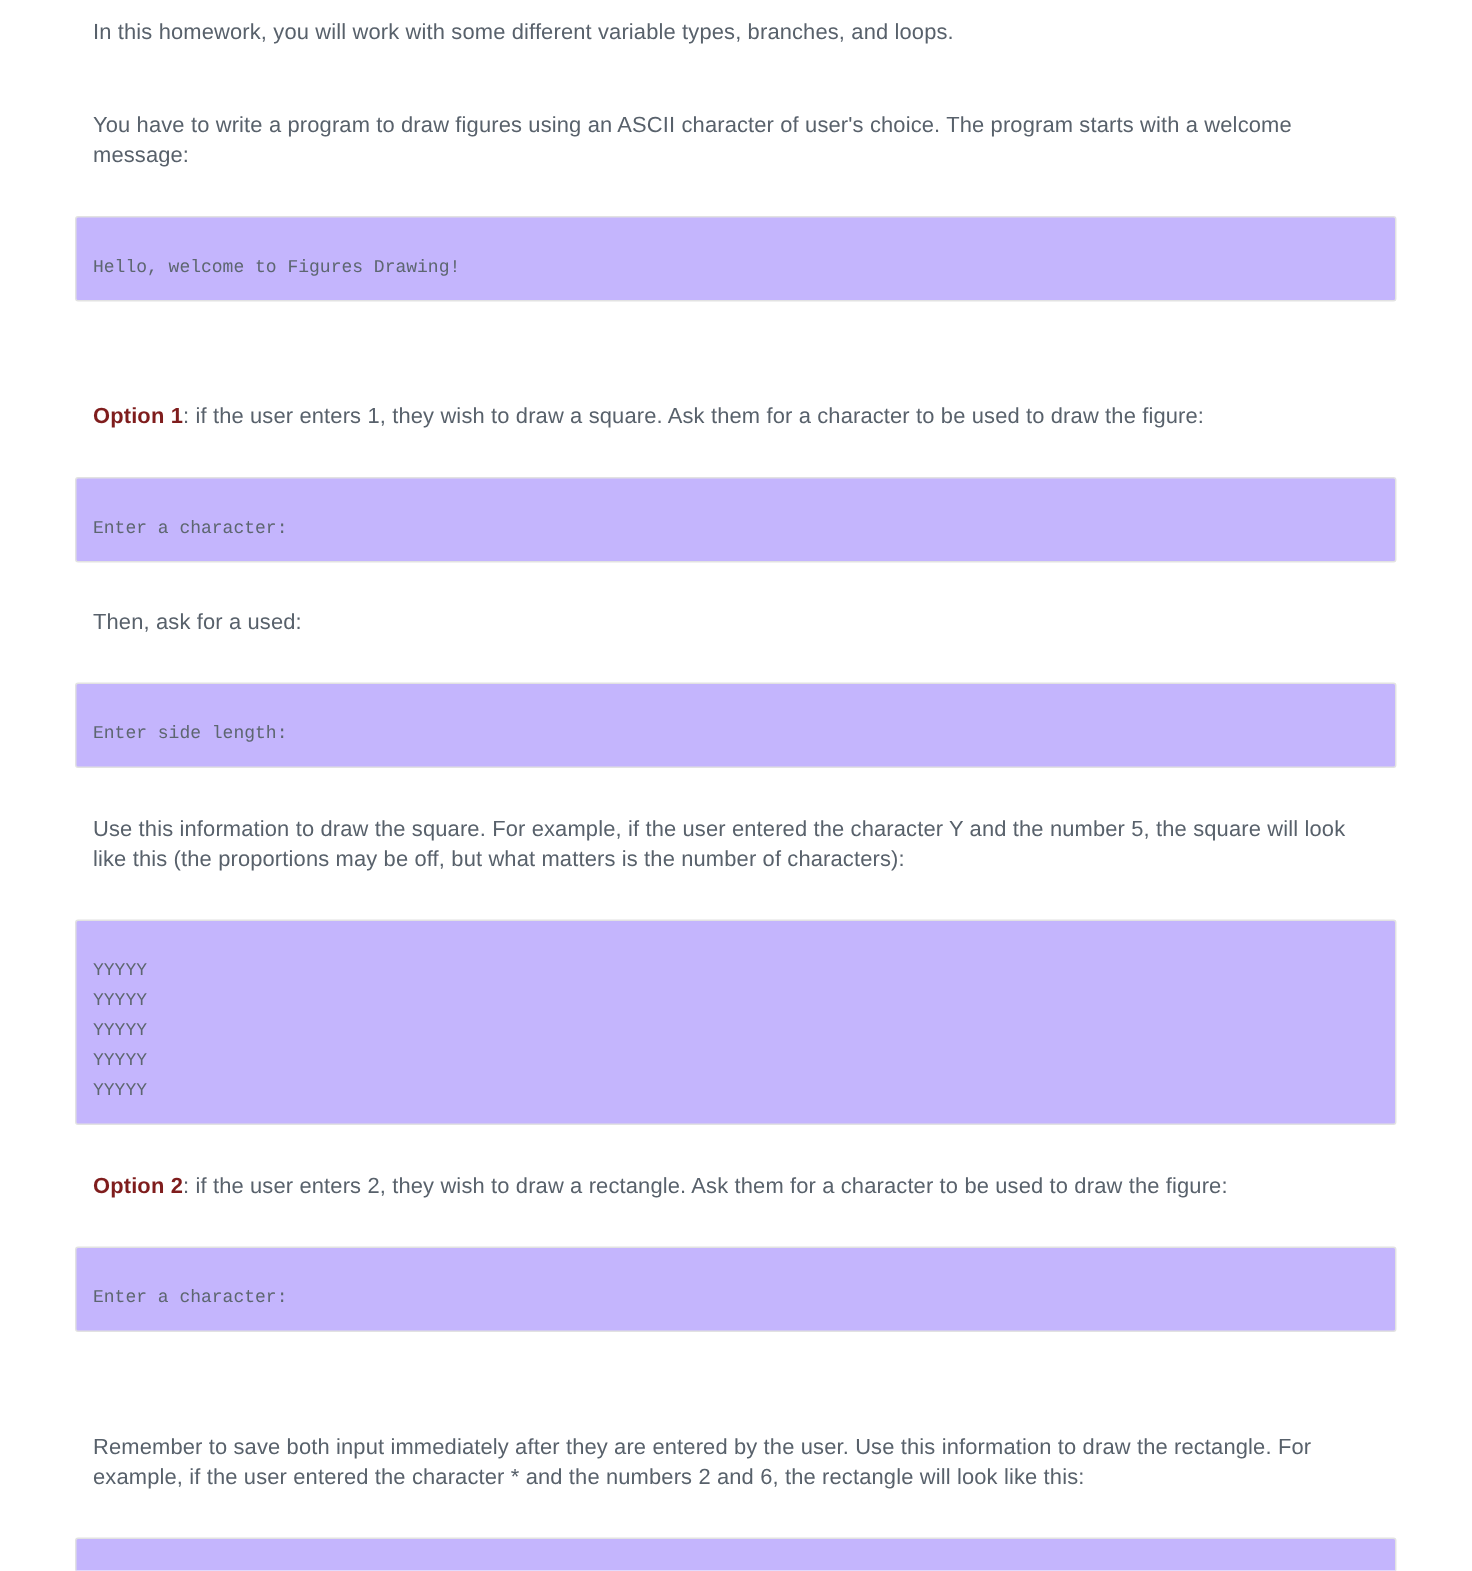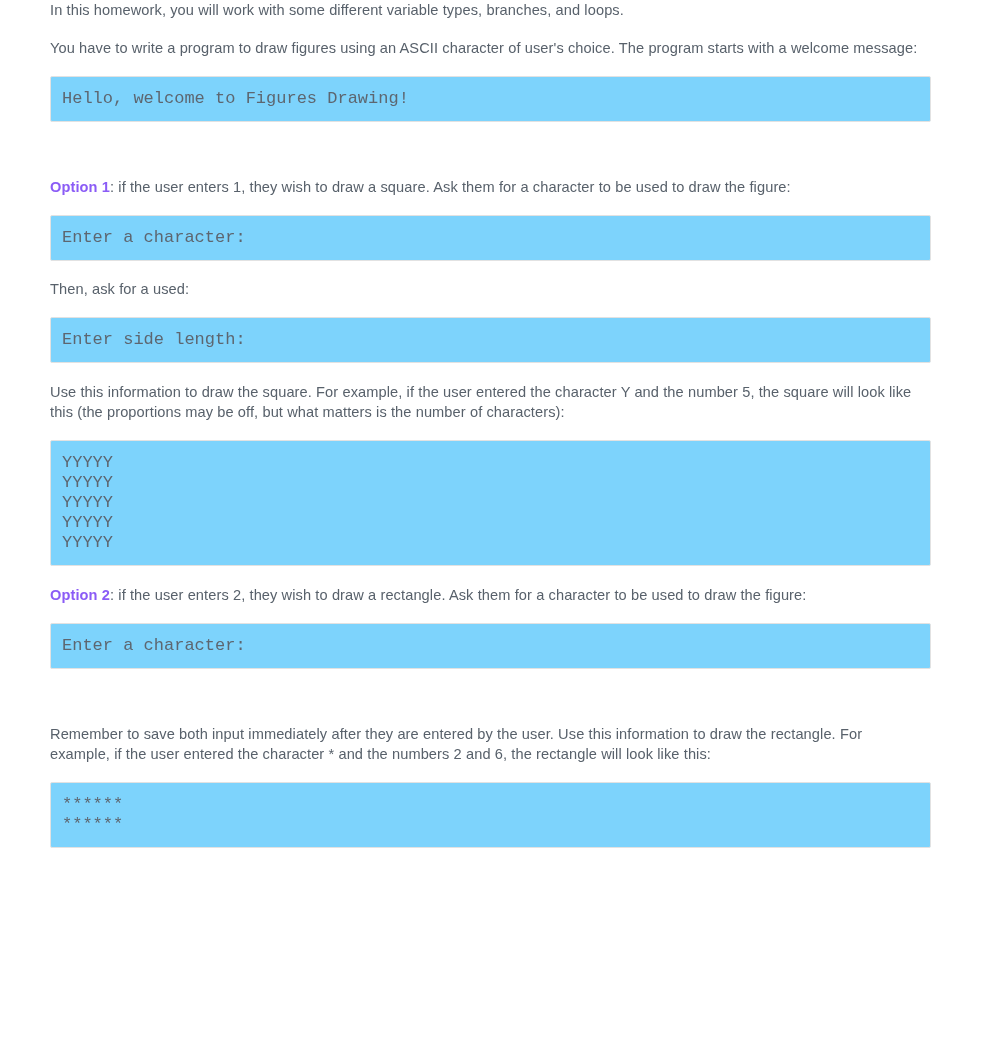--- a/index.html
+++ b/index.html
@@ -13,42 +13,42 @@
     overflow: hidden;
     font-family: "Liberation Sans", sans-serif;
     color: #5a6570;
   }
   .page {
     padding: 0 50px 0 50px;
     box-sizing: border-box;
     width: 981px;
   }
   p.para {
-    margin: 0;
+    margin: 12px;
     padding: 0;
     font-size: 14.6px;
     line-height: 20px;
     color: #58616b;
     letter-spacing: 0.1px;
     max-width: 872px;
   }
   p.para strong {
     font-weight: 700;
-    color: #8b5cf6;
+    color: #7f1d1d;
   }
   .spacer-md { height: 18px; }
   .spacer-lg { height: 19px; }
   pre.code {
     margin: 0;
-    background: #7dd3fc;
+    background: #c4b5fd;
     border: 1px solid #e2e2e2;
     border-radius: 2px;
-    padding: 12px 10px 12px 11px;
+    padding: 23px 10px 12px 11px;
     font-family: "Liberation Mono", "DejaVu Sans Mono", monospace;
-    font-size: 17px;
+    font-size: 12px;
     line-height: 20px;
     color: #5d6670;
     white-space: pre;
     overflow: hidden;
     box-sizing: border-box;
   }
   .first-line {
     margin-top: -2px;
   }
 </style>

